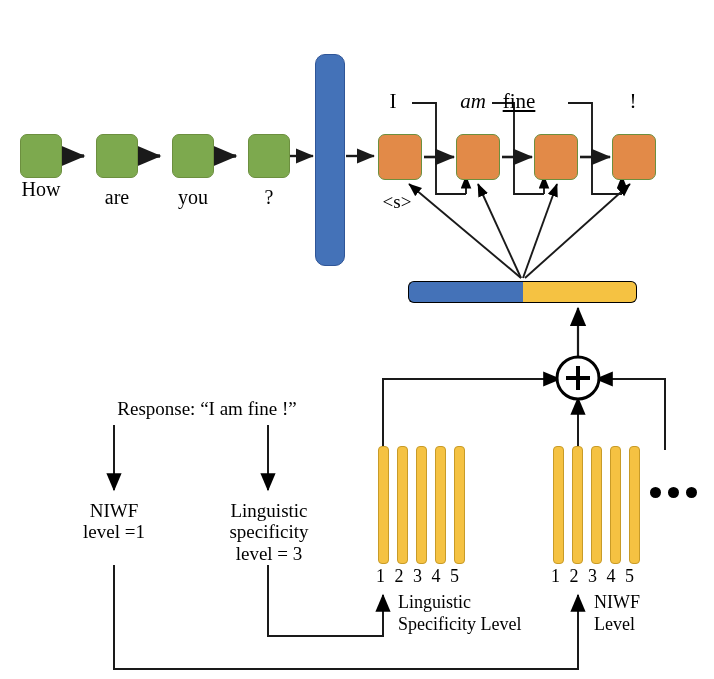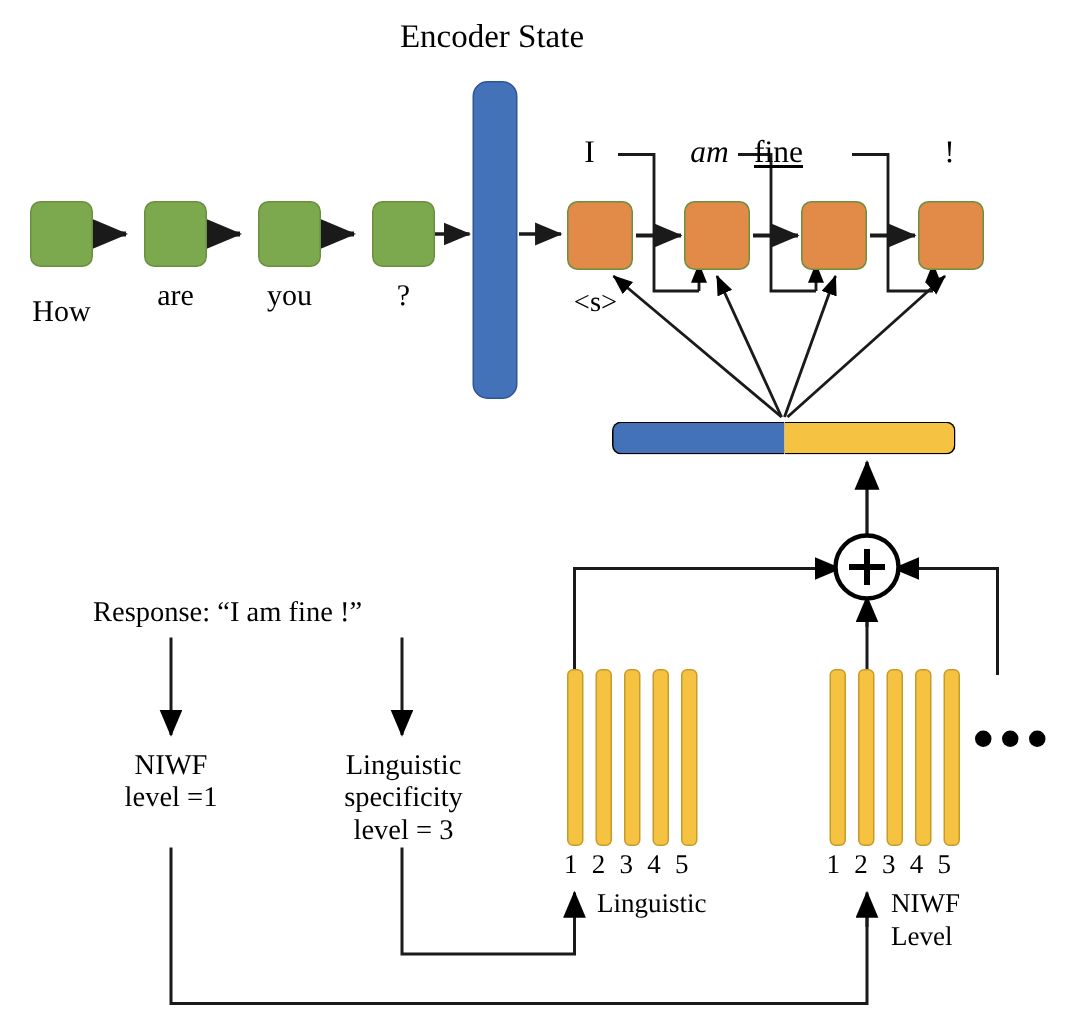--- a/index.html
+++ b/index.html
@@ -43,20 +43,21 @@
   .word-out {
     font-size: 21px;
     text-align: center;
   }
   .sos {
     font-size: 19px;
     text-align: center;
   }
   .resp {
     font-size: 19px;
+    text-align: center;
   }
   .lvl {
     font-size: 19px;
     text-align: center;
   }
   .ticks {
     font-size: 18px;
     letter-spacing: 2.5px;
     text-align: left;
   }
@@ -205,28 +206,27 @@
         <path d="M114,565 L114,669 L578,669 L578,607"></path>
         <line x1="578" y1="618" x2="578" y2="595" marker-end="url(#ahT)"></line>
       </g>
 
       <circle cx="578" cy="378" r="21" fill="#ffffff" stroke="#000000" stroke-width="3"></circle>
       <line x1="566" y1="378" x2="590" y2="378" stroke="#000000" stroke-width="4"></line>
       <line x1="578" y1="366" x2="578" y2="390" stroke="#000000" stroke-width="4"></line>
     </g>
   </svg>
 
-  <div class="lbl title" style="left:228px; top:12px; width:200px;">Encoder State</div>
 
   <div class="cell enc-cell" style="left:20px; top:134px; background:#7DA94E;"></div>
   <div class="cell enc-cell" style="left:96px; top:134px; background:#7DA94E;"></div>
   <div class="cell enc-cell" style="left:172px; top:134px; background:#7DA94E;"></div>
   <div class="cell enc-cell" style="left:248px; top:134px; background:#7DA94E;"></div>
 
-  <div class="lbl word-in" style="left:6px; top:197px; width:70px;">How</div>
+  <div class="lbl word-in" style="left:6px; top:178px; width:70px;">How</div>
   <div class="lbl word-in" style="left:82px; top:186px; width:70px;">are</div>
   <div class="lbl word-in" style="left:158px; top:186px; width:70px;">you</div>
   <div class="lbl word-in" style="left:234px; top:186px; width:70px;">?</div>
 
   <div class="enc-state" style="left:315px; top:54px; background:#4472B8;"></div>
 
   <div class="cell dec-cell" style="left:378px; top:134px; background:#E28A48;"></div>
   <div class="cell dec-cell" style="left:456px; top:134px; background:#E28A48;"></div>
   <div class="cell dec-cell" style="left:534px; top:134px; background:#E28A48;"></div>
   <div class="cell dec-cell" style="left:612px; top:134px; background:#E28A48;"></div>
@@ -242,21 +242,21 @@
   <div class="ctx-seg ctx-right" style="left:523px; top:281px; width:114px; background:#F5C242;"></div>
 
   <div class="vbar" style="left:378px; top:446px; background:#F5C242;"></div>
   <div class="vbar" style="left:397px; top:446px; background:#F5C242;"></div>
   <div class="vbar" style="left:416px; top:446px; background:#F5C242;"></div>
   <div class="vbar" style="left:435px; top:446px; background:#F5C242;"></div>
   <div class="vbar" style="left:454px; top:446px; background:#F5C242;"></div>
 
   <div class="lbl ticks" style="left:376px; top:566px; width:110px;">1 2 3 4 5</div>
 
-  <div class="lbl axis-cap" style="left:398px; top:592px; width:150px;"><span>Linguistic</span><br></div>
+  <div class="lbl axis-cap" style="left:398px; top:592px; width:150px;"><span>Linguistic</span><br><span>Specificity Level</span></div>
 
   <div class="vbar" style="left:553px; top:446px; background:#F5C242;"></div>
   <div class="vbar" style="left:572px; top:446px; background:#F5C242;"></div>
   <div class="vbar" style="left:591px; top:446px; background:#F5C242;"></div>
   <div class="vbar" style="left:610px; top:446px; background:#F5C242;"></div>
   <div class="vbar" style="left:629px; top:446px; background:#F5C242;"></div>
 
   <div class="lbl ticks" style="left:551px; top:566px; width:110px;">1 2 3 4 5</div>
 
   <div class="lbl axis-cap" style="left:594px; top:592px; width:110px;"><span>NIWF</span><br><span>Level</span></div>

